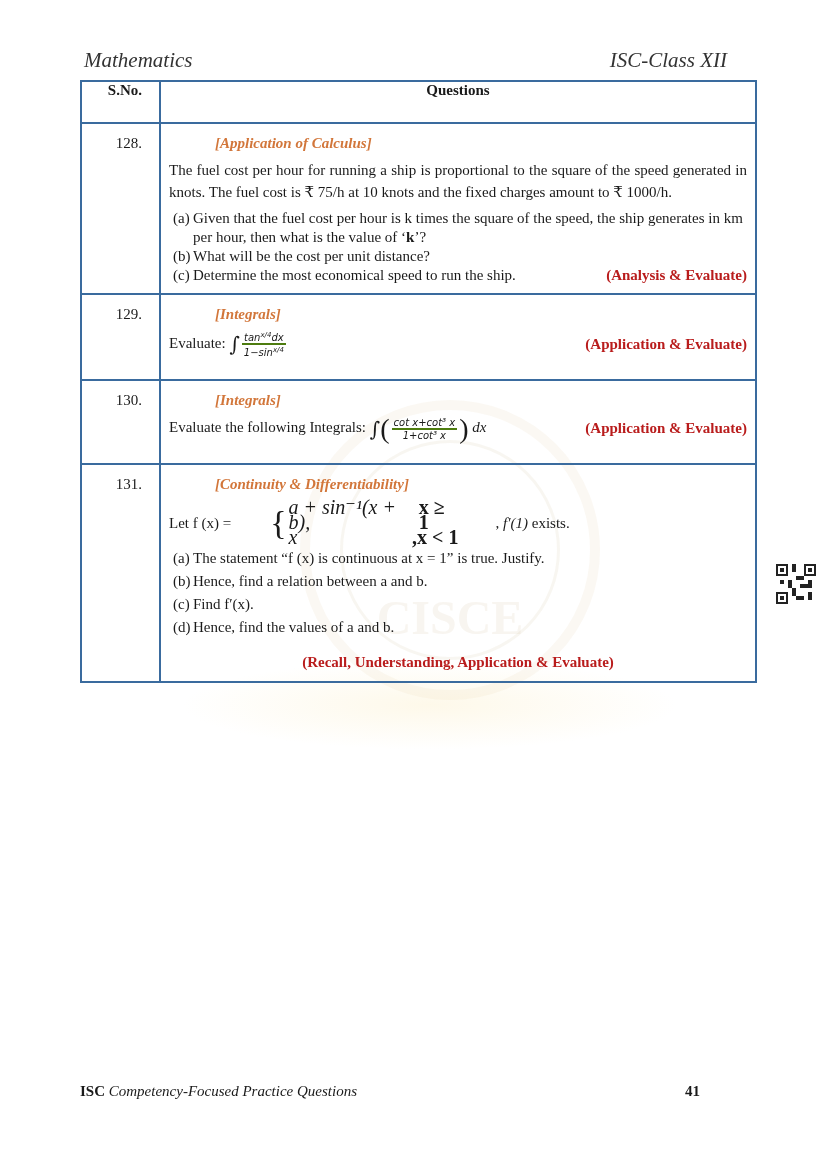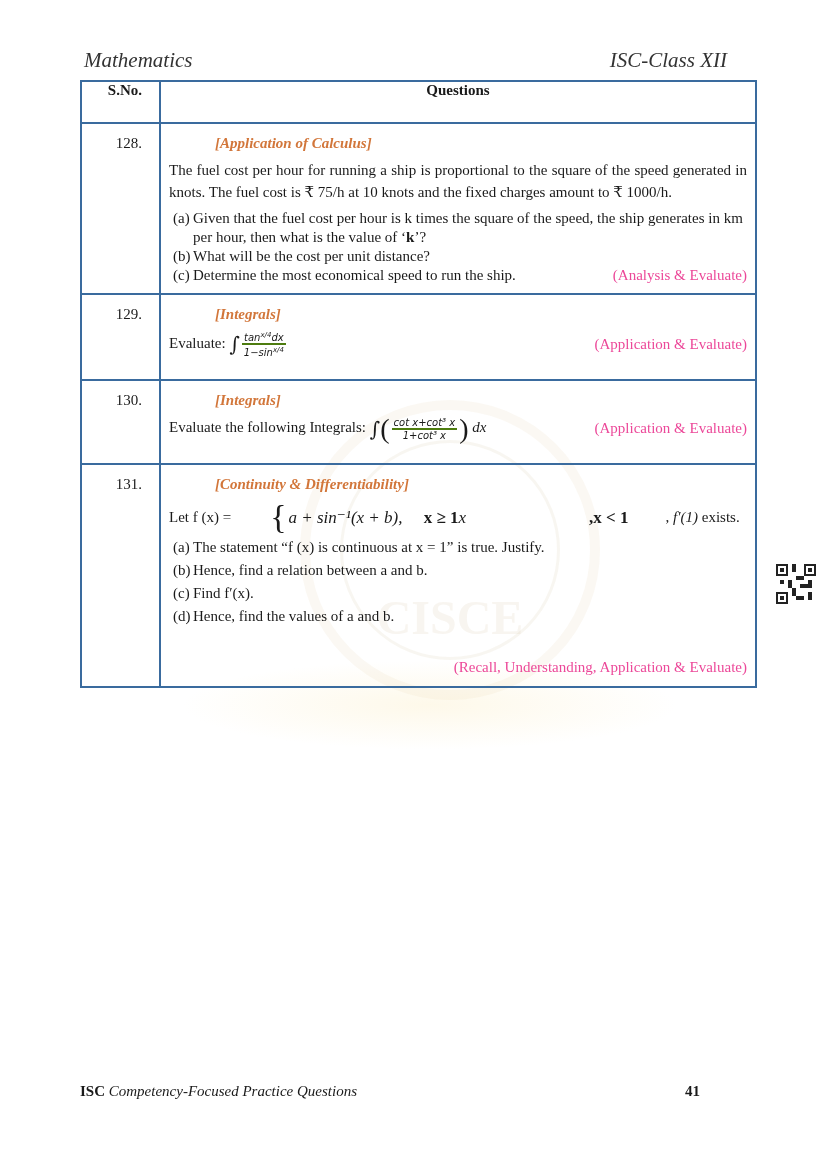--- a/index.html
+++ b/index.html
@@ -21,34 +21,34 @@
     th.col-q { font-weight: bold; font-size: 15px; text-align: center; vertical-align: middle; }
     td.col-sno { padding-top: 11px; }
     td.col-q { padding: 9px 8px 8px 8px; font-size: 15px; line-height: 22px; position: relative; }
 
     .topic { color: #d2763a; font-style: italic; font-weight: bold; font-size: 15px; line-height: 20px; margin-bottom: 6px; margin-left: 46px; }
     .para { text-align: justify; margin-bottom: 6px; }
     .subs { margin-left: 0; }
     .sub { display: flex; line-height: 19px; }
     .sub .lbl { width: 24px; flex: none; padding-left: 4px; }
     .sub .txt { flex: 1; }
-    .tag { color: #ec4899; font-weight: normal; font-size: 15px; }
+    .tag { color: #b91c1c; font-weight: bold; font-size: 15px; }
     .row-right { display: flex; justify-content: space-between; align-items: center; }
 
     .frac { display: inline-flex; flex-direction: column; align-items: center; vertical-align: middle; font-style: italic; font-size: 10px; line-height: 11px; margin: 0 2px; font-family: "DejaVu Sans", sans-serif; }
     .frac .num { border-bottom: 2px solid #4d7c0f; padding: 0 2px; }
     .frac .den { padding: 0 2px; }
     .integral { font-size: 20px; vertical-align: middle; font-family: "DejaVu Serif", serif; }
     .paren { font-size: 28px; vertical-align: middle; font-weight: 200; }
     .mi { font-style: italic; }
     .mb { font-weight: bold; }
 
     .piecewise { display: inline-flex; align-items: center; vertical-align: middle; }
     .brace { font-size: 34px; line-height: 34px; margin-right: 2px; font-weight: 100; }
-    .cases { display: inline-flex; flex-direction: row; font-size: 17px; line-height: 15px; }
+    .cases { display: inline-flex; flex-direction: column; font-size: 20px; line-height: 15px; }
     .case { display: flex; justify-content: space-between; width: 170px; }
 
     .qr { position: absolute; left: 776px; top: 564px; width: 40px; height: 40px; }
 
     .page-footer { position: absolute; top: 1083px; left: 80px; width: 620px; display: flex; justify-content: space-between; font-size: 15px; }
     .page-footer .f-left b { font-weight: bold; font-style: normal; }
     .page-footer .f-left i { font-style: italic; }
     .page-footer .f-right { font-weight: bold; }
   </style>
 </head>
@@ -165,21 +165,21 @@
             </div>
         <div class="sub" style="line-height:23px;">
               <span class="lbl">(c)</span>
               <span class="txt">Find f′(x).</span>
             </div>
         <div class="sub" style="line-height:23px;">
               <span class="lbl">(d)</span>
               <span class="txt">Hence, find the values of a and b.</span>
             </div>
       </div>
-      <div style="text-align:right;margin-top:28px;">
+      <div style="text-align:center;margin-top:12px;">
         <span class="tag">(Recall, Understanding, Application &amp; Evaluate)</span>
       </div>
     </td>
   </tr>
 </tbody>
   </table>
 
 <svg class="qr" viewBox="0 0 10 10" shape-rendering="crispEdges">
   <rect width="10" height="10" fill="#fff"></rect>
   <rect x="0" y="0" width="3" height="3" fill="#222"></rect>

